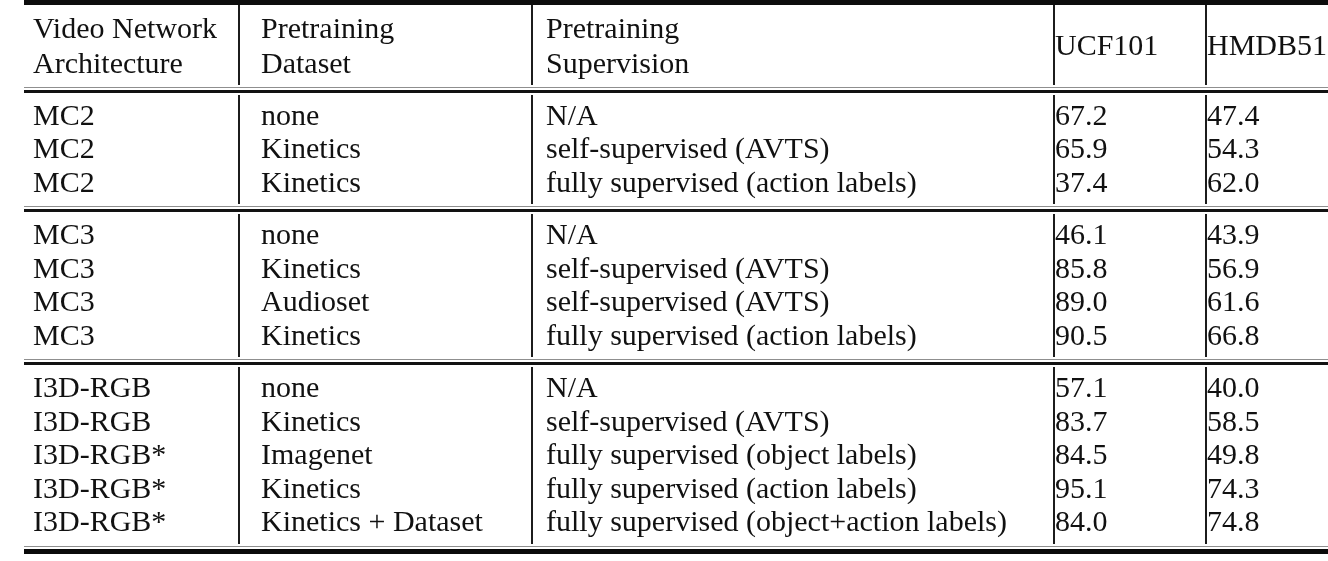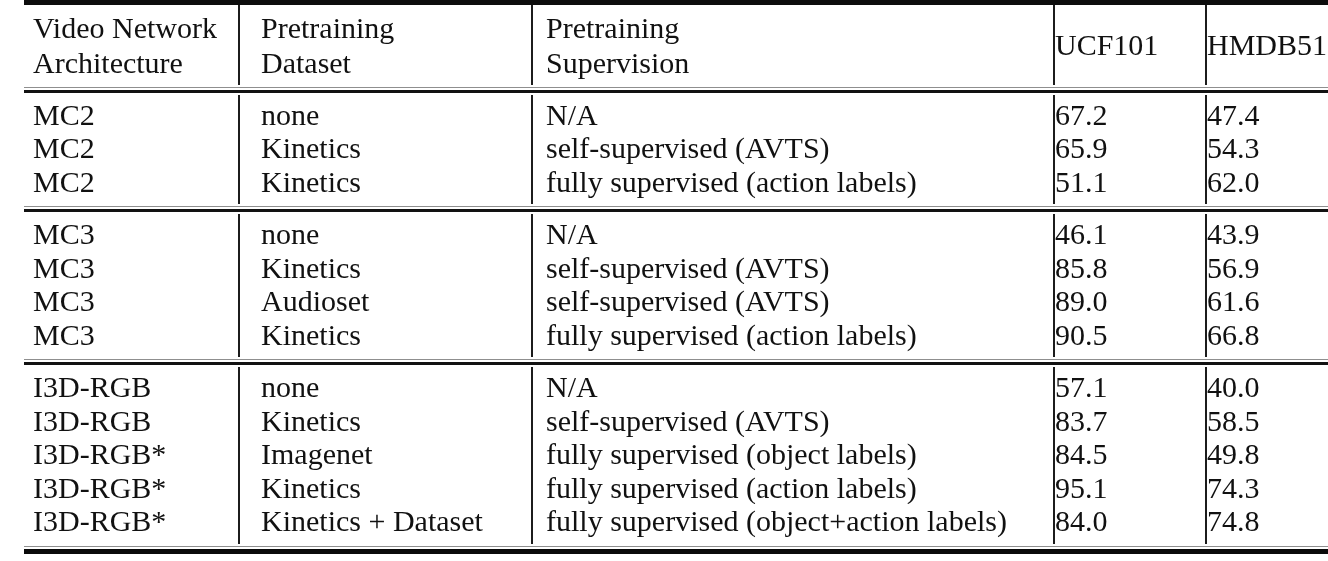--- a/index.html
+++ b/index.html
@@ -94,21 +94,21 @@
           <td class="c1">MC2</td>
           <td class="c2">Kinetics</td>
           <td class="c3">self-supervised (AVTS)</td>
           <td class="c4">65.9</td>
           <td class="c5">54.3</td>
         </tr>
         <tr class="last-row">
           <td class="c1">MC2</td>
           <td class="c2">Kinetics</td>
           <td class="c3">fully supervised (action labels)</td>
-          <td class="c4">51.1</td>
+          <td class="c4">37.4</td>
           <td class="c5">62.0</td>
         </tr>
         <tr>
           <td colspan="5" class="sep-cell">
             <div class="rule-thin"></div>
             <div class="rule-thick"></div>
           </td>
         </tr>
         <tr class="first-row">
           <td class="c1">MC3</td>

